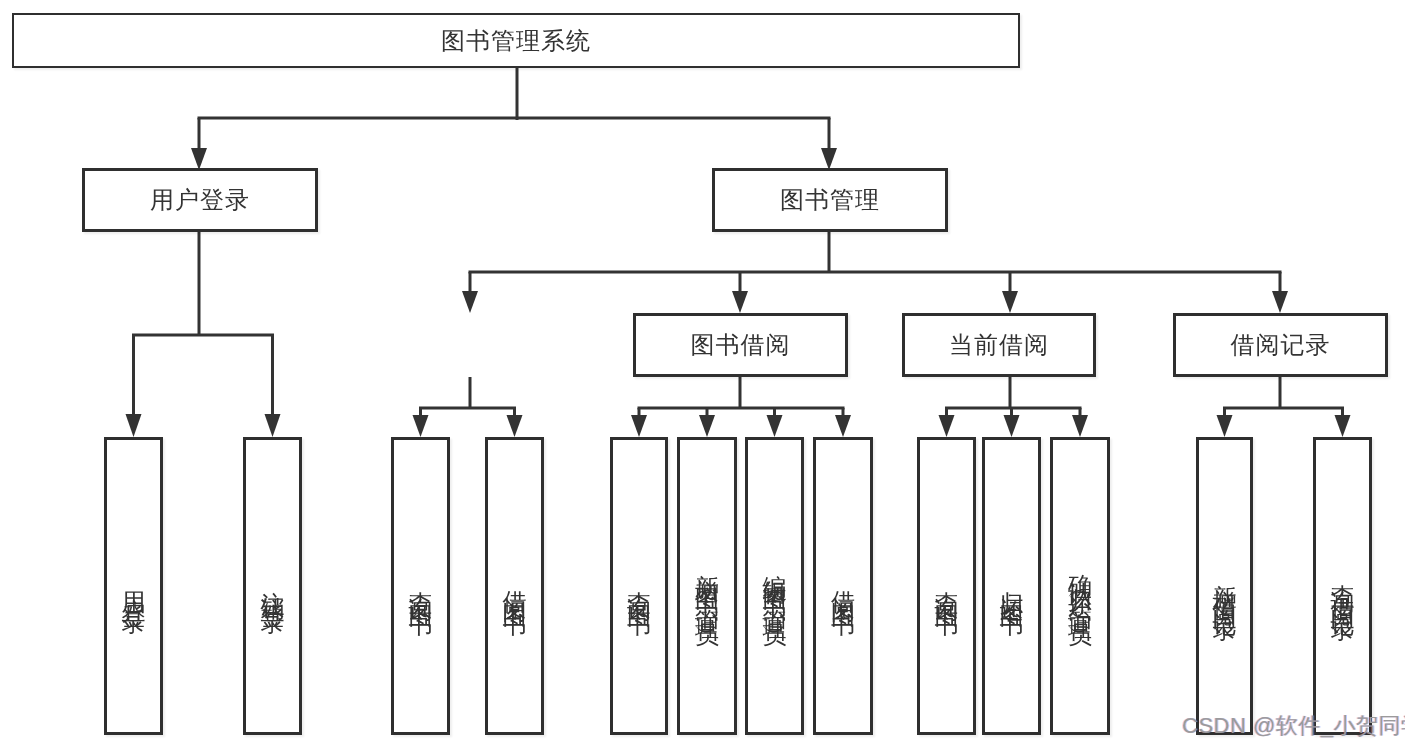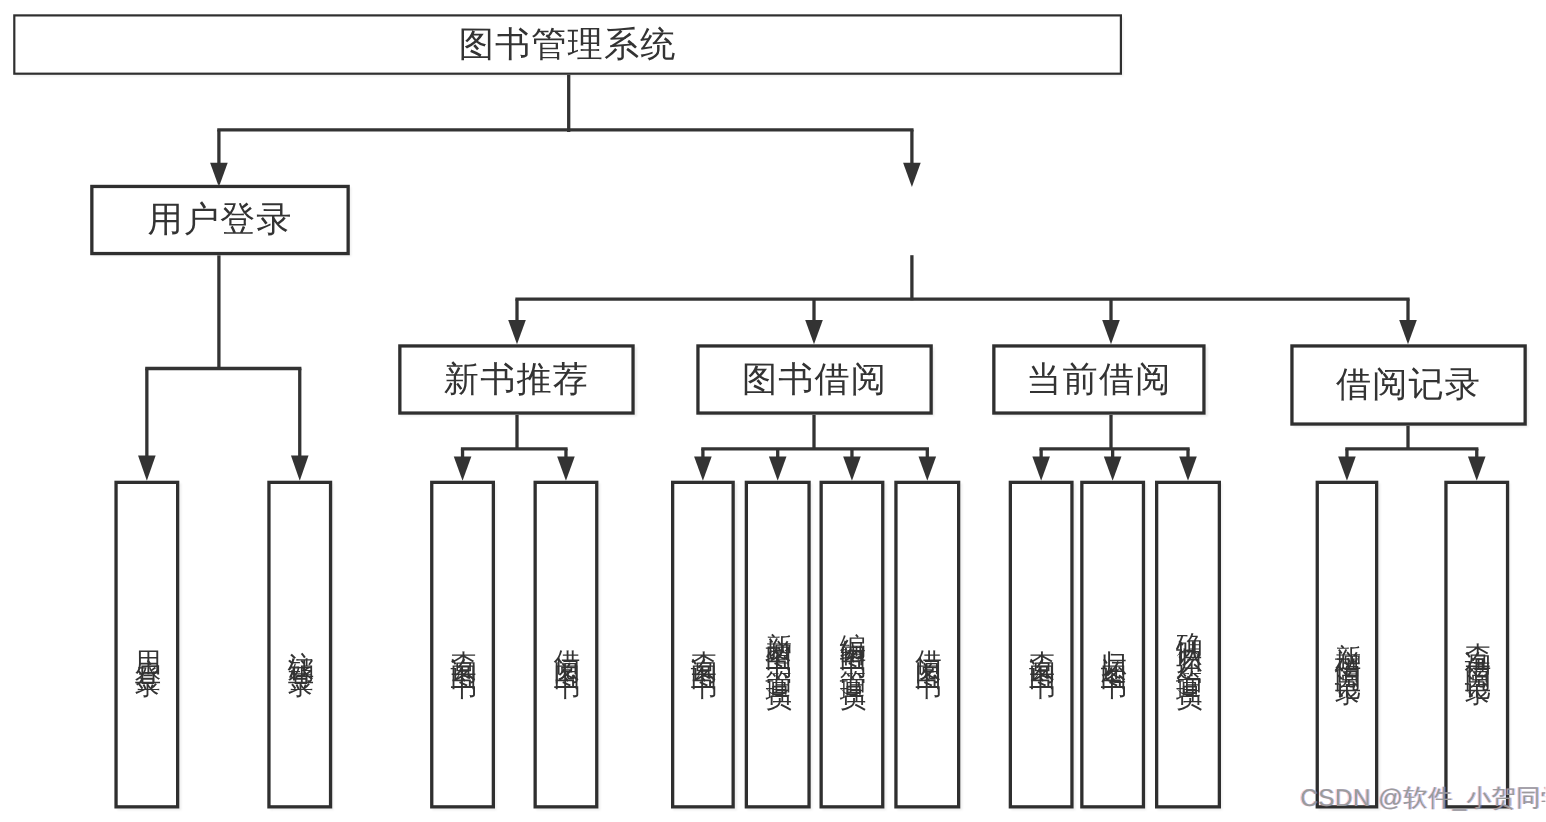--- a/index.html
+++ b/index.html
@@ -25,21 +25,21 @@
     box-sizing:border-box;
     background:var(--box-fill);
     border:3px solid var(--border);
     display:flex;align-items:center;justify-content:center;
     box-shadow:2px 2px 2px rgba(0,0,0,0.07);
     z-index:2;
   }
   .box.root{border-width:2px;}
   .lbl{
     color:var(--label-text);
-    font-size:32px;
+    font-size:24px;
     letter-spacing:1px;
     white-space:nowrap;
   }
   .leaf .lbl{
     writing-mode:vertical-rl;
     text-orientation:mixed;
     letter-spacing:7px;
     font-size:24px;
     white-space:nowrap;
   }
@@ -122,31 +122,31 @@
       <polygon points="1334.5,415 1350.5,415 1342.5,437"></polygon>
   </svg>
 
   <div class="box root" style="left:12px;top:13px;width:1008px;height:55px;">
     <span class="lbl">图书管理系统</span>
   </div>
 
   <div class="box" style="left:82px;top:168px;width:236px;height:64px;">
     <span class="lbl">用户登录</span>
   </div>
+  <div class="box" style="left:712px;top:168px;width:236px;height:64px;">
+    <span class="lbl">图书管理</span>
+  </div>
 
-  <div class="box" style="left:362px;top:313px;width:215px;height:64px;">
-    <span class="lbl">新书推荐</span>
-  </div>
   <div class="box" style="left:633px;top:313px;width:215px;height:64px;text-align:right;">
     <span class="lbl">图书借阅</span>
   </div>
   <div class="box" style="left:902px;top:313px;width:194px;height:64px;">
     <span class="lbl">当前借阅</span>
   </div>
-  <div class="box" style="left:1173px;top:313px;width:215px;height:74px;">
+  <div class="box" style="left:1173px;top:313px;width:215px;height:64px;">
     <span class="lbl">借阅记录</span>
   </div>
 
   <div class="box leaf" style="left:104px;top:437px;width:59px;height:298px;">
     <span class="lbl">用户登录</span>
   </div>
   <div class="box leaf" style="left:243px;top:437px;width:59px;height:298px;">
     <span class="lbl">注销登录</span>
   </div>
 

